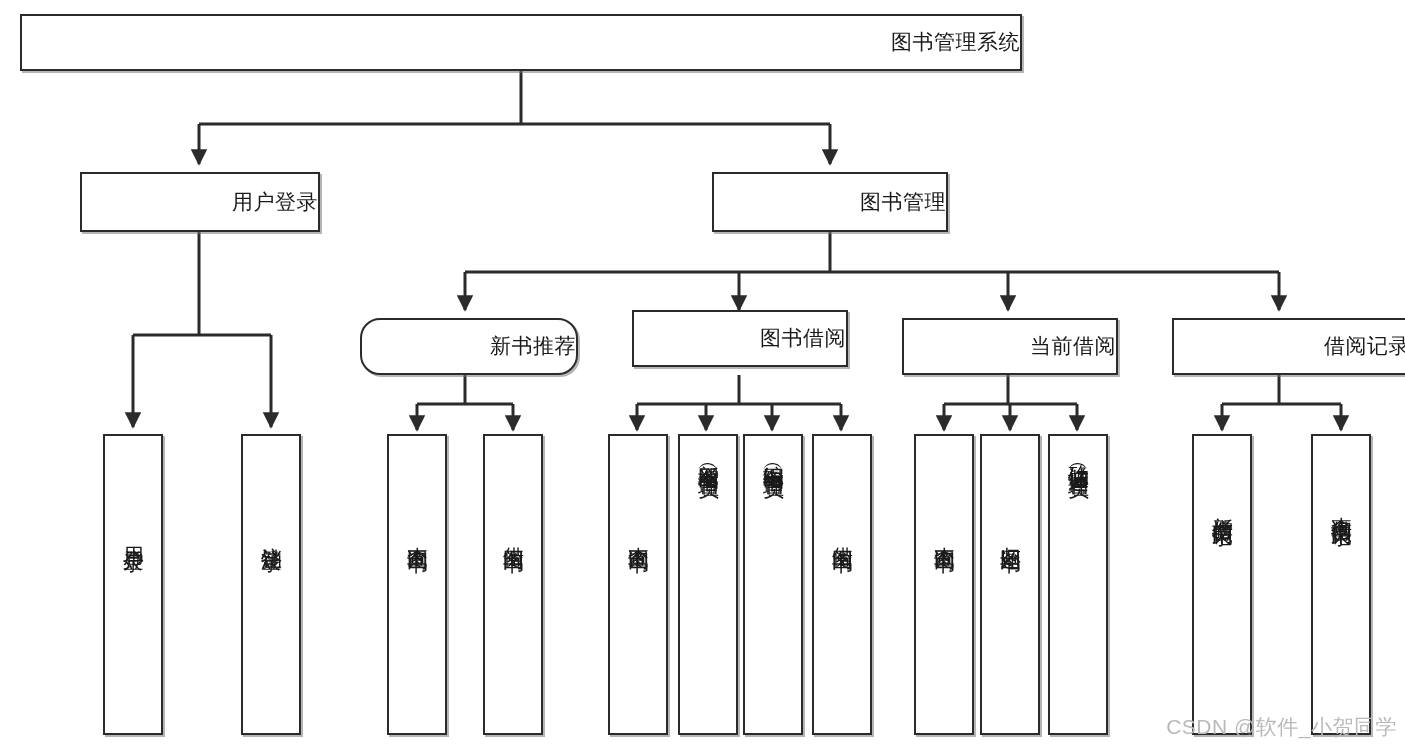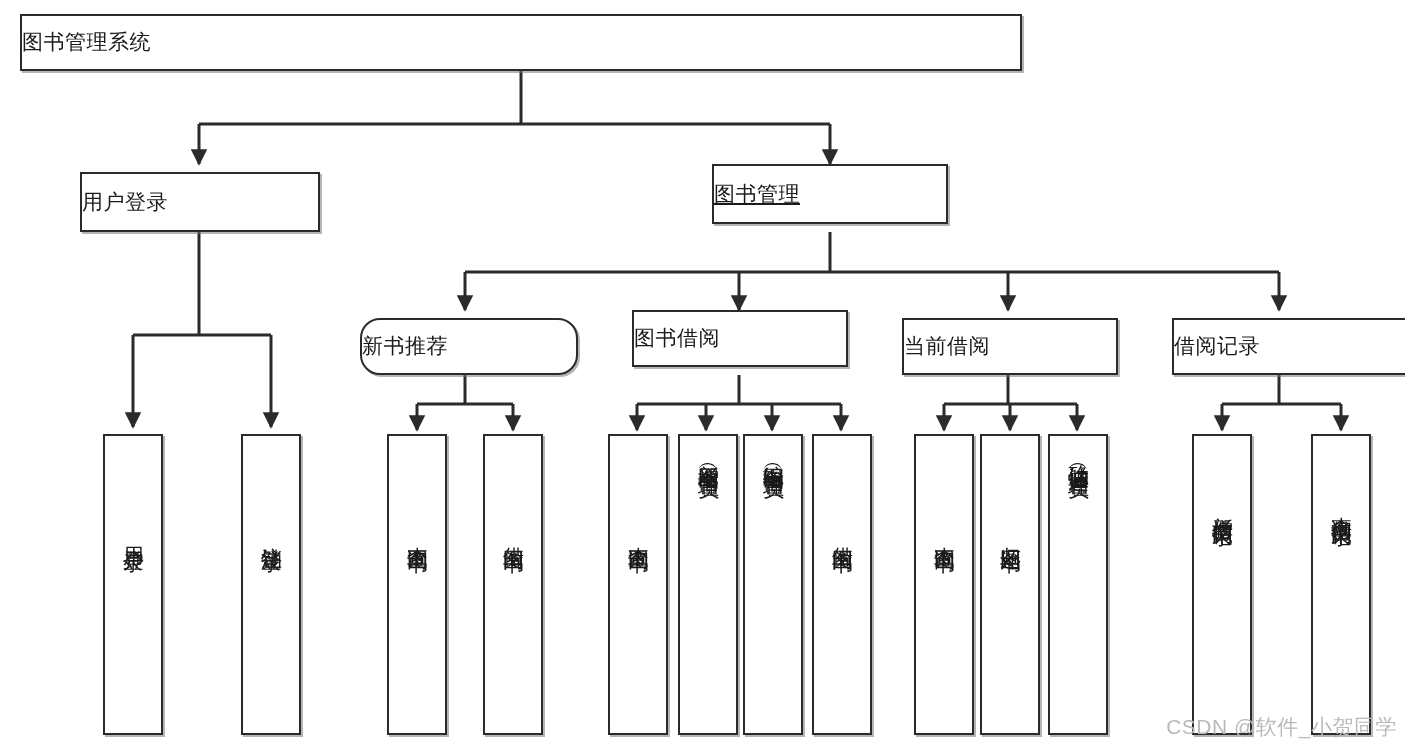--- a/index.html
+++ b/index.html
@@ -27,21 +27,21 @@
     pointer-events: none;
   }
   .node {
     position: absolute;
     box-sizing: border-box;
     background: #ffffff;
     border: 2px solid #2b2b2b;
     box-shadow: 2px 2px 0 0 rgba(120,120,120,0.55);
     display: flex;
     align-items: center;
-    justify-content: flex-start;
+    justify-content: flex-end;
     color: #1a1a1a;
     z-index: 2;
   }
   .node .label {
     display: block;
     text-align: center;
     line-height: 1.15;
     letter-spacing: 0.5px;
   }
   
@@ -138,21 +138,21 @@
     </g>
   </svg>
 
   <div class="node h" style="left:20px; top:14px; width:1002px; height:57px;">
     <span class="label">图书管理系统</span>
   </div>
 
   <div class="node h" style="left:80px; top:172px; width:240px; height:60px;">
     <span class="label">用户登录</span>
   </div>
-  <div class="node h" style="left:712px; top:164px; width:236px; height:60px;text-decoration:underline;">
+  <div class="node h" style="left:712px; top:172px; width:236px; height:60px;">
     <span class="label">图书管理</span>
   </div>
 
   <div class="node h" style="left:360px; top:318px; width:218px; height:57px;border-radius:20px;">
     <span class="label">新书推荐</span>
   </div>
   <div class="node h" style="left:632px; top:310px; width:216px; height:57px;">
     <span class="label">图书借阅</span>
   </div>
   <div class="node h" style="left:902px; top:318px; width:216px; height:57px;">

